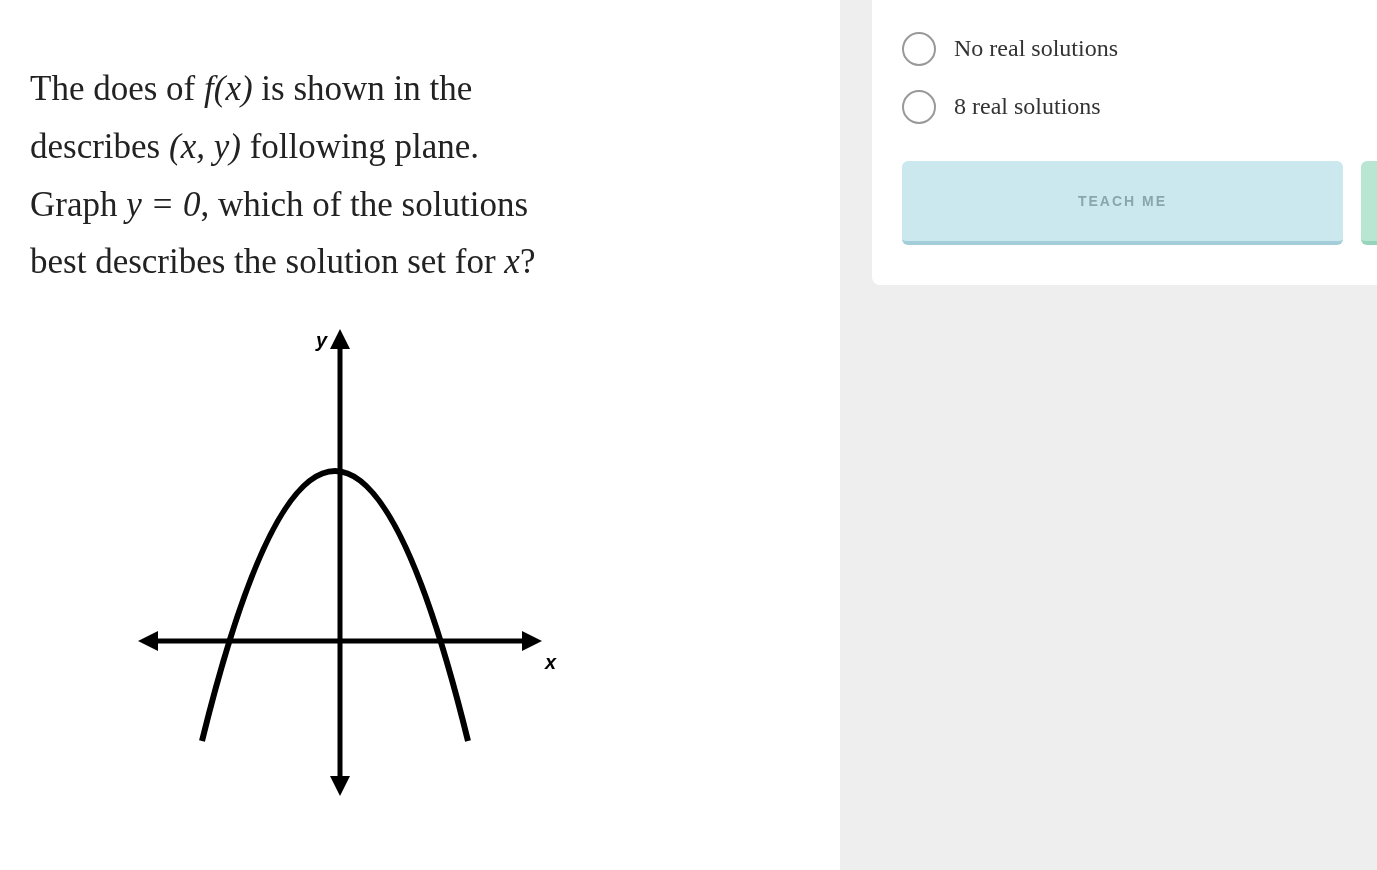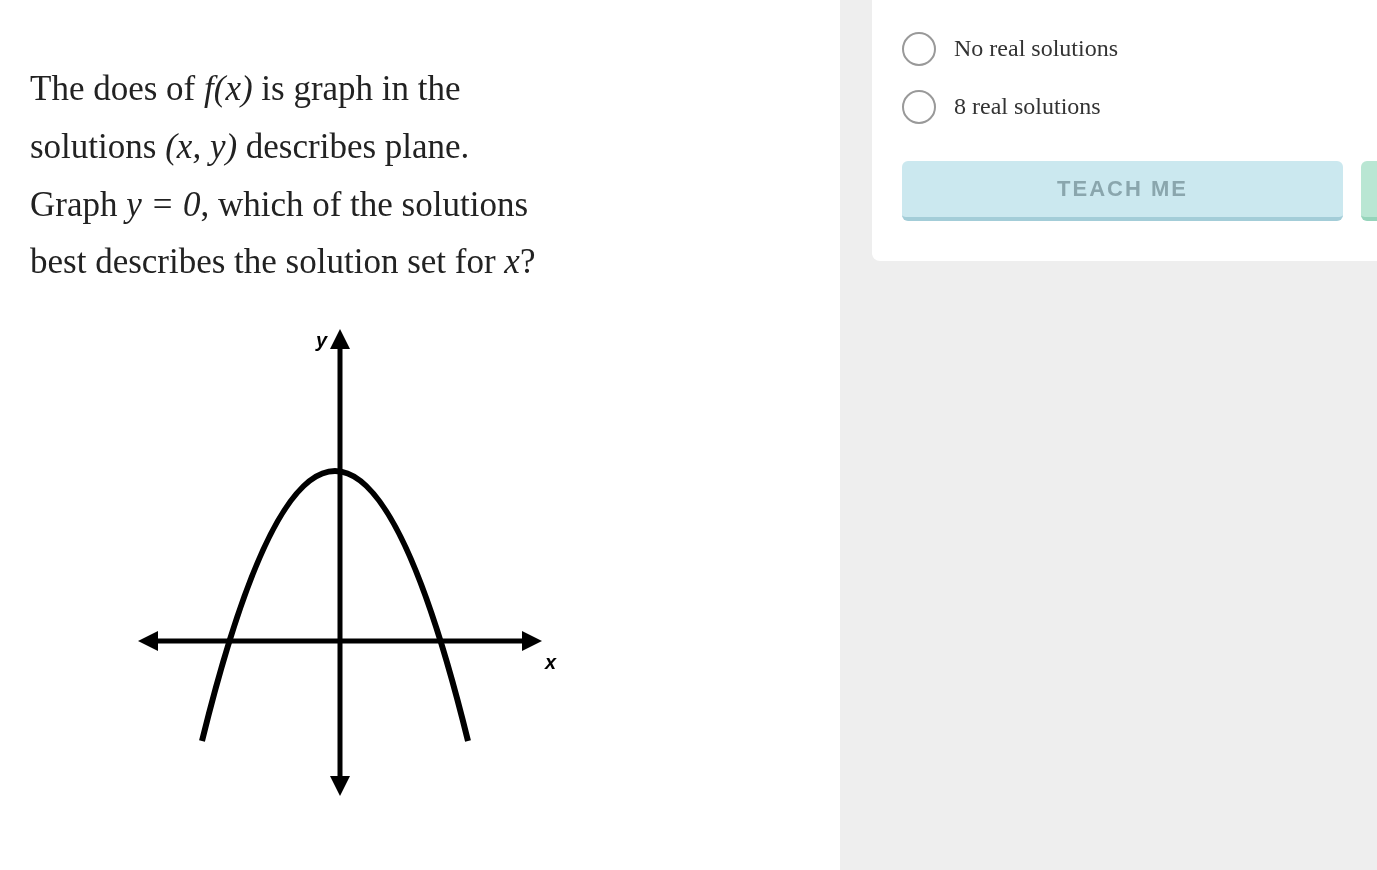--- a/index.html
+++ b/index.html
@@ -74,41 +74,41 @@
       gap: 18px;
       padding: 25px 30px 0 30px;
     }
     .teach-button {
       flex: 1;
       background: #cbe8ef;
       color: #8aa6ad;
       font-family: Arial, sans-serif;
       font-weight: bold;
       letter-spacing: 2px;
-      font-size: 22px;
+      font-size: 14px;
       text-align: center;
-      padding: 15px 0;
+      padding: 32px 0;
       border-radius: 6px;
       border-bottom: 4px solid #a3cdd8;
       cursor: pointer;
     }
     .next-button-sliver {
       width: 18px;
       background: #b9e6d3;
       border-radius: 6px 0 0 6px;
       border-bottom: 4px solid #96d4bb;
     }
   </style>
 </head>
 <body>
 
 <div class="left-panel">
   <div class="question-text">
-    <span>The does of </span><span class="math-i"><span style="font-style:italic">f</span>(<span style="font-style:italic">x</span>)</span><span> is graph in the</span><br>
-    <span>solutions </span><span class="math-i">(<span style="font-style:italic">x</span>, <span style="font-style:italic">y</span>)</span><span> describes plane.</span><br>
+    <span>The does of </span><span class="math-i"><span style="font-style:italic">f</span>(<span style="font-style:italic">x</span>)</span><span> is shown in the</span><br>
+    <span>describes </span><span class="math-i">(<span style="font-style:italic">x</span>, <span style="font-style:italic">y</span>)</span><span> following plane.</span><br>
     <span>Graph </span><span class="math-i"><span style="font-style:italic">y</span> = 0</span><span>, which of the solutions</span><br>
     <span>best describes the solution set for </span><span class="math-i"><span style="font-style:italic">x</span></span><span>?</span>
   </div>
 
   <div class="graph-container">
     <svg width="440" height="480" viewBox="0 0 440 480">
 
       <line x1="210" y1="20" x2="210" y2="465" stroke="#000" stroke-width="5"></line>
       <polygon points="210,8 200,28 220,28" fill="#000"></polygon>
       <polygon points="210,475 200,455 220,455" fill="#000"></polygon>

